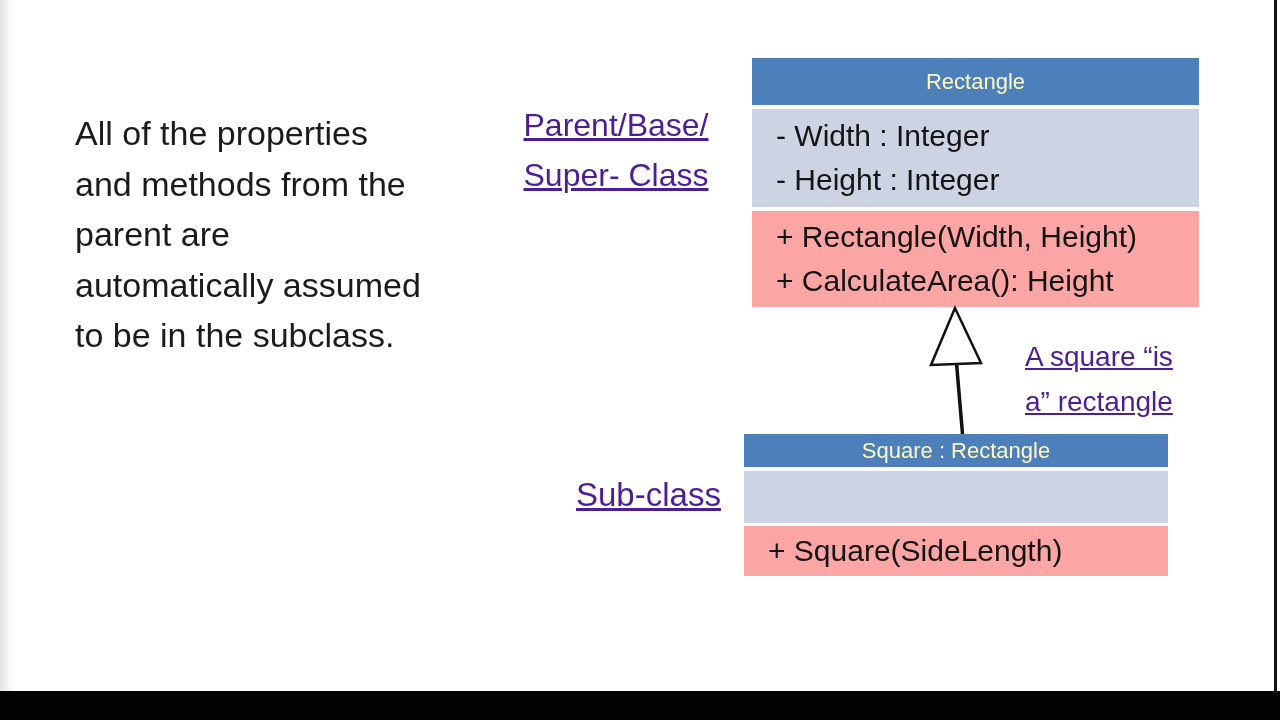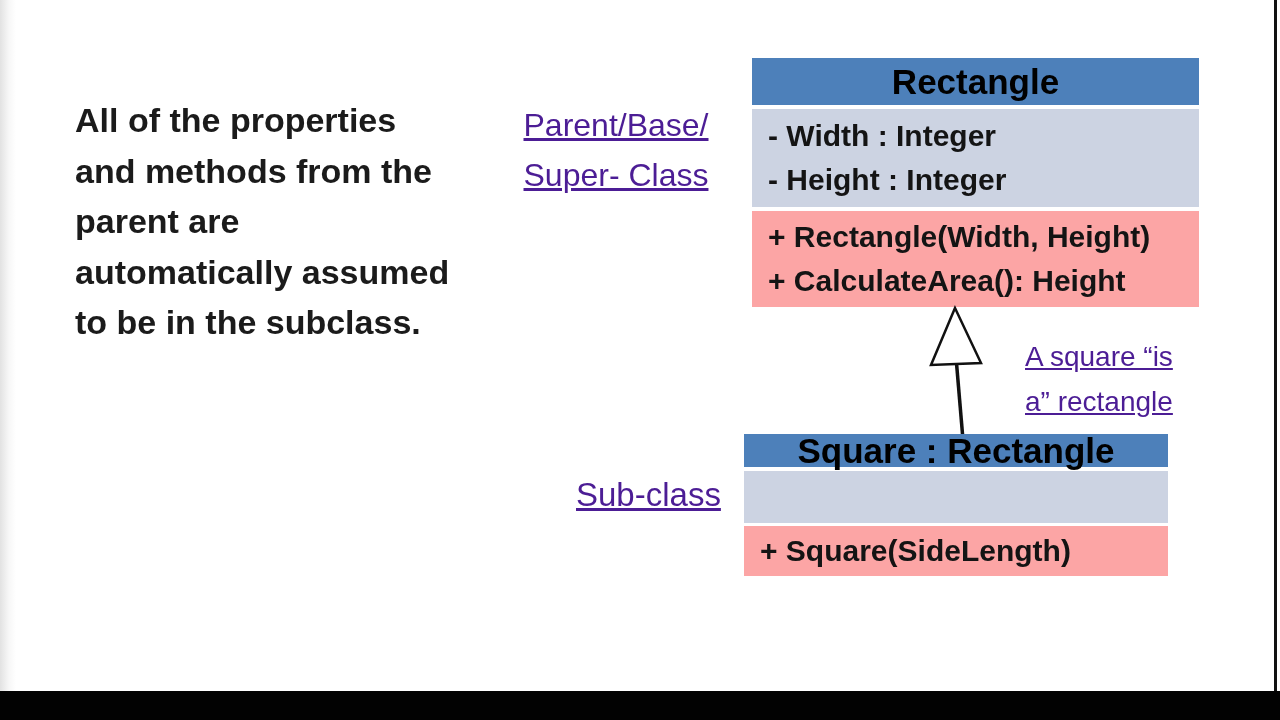--- a/index.html
+++ b/index.html
@@ -21,45 +21,44 @@
     position: absolute; left: 1274px; top: 0; width: 3px; height: 720px;
     background: #121212;
   }
   .bottom-bar {
     position: absolute; left: 0; top: 691px; width: 1280px; height: 29px;
     background: #020202;
   }
 
   
   .para {
-    position: absolute; left: 75px; top: 95px;
+    position: absolute; left: 75px; top: 108px;
     font-size: 34px; line-height: 50.5px; color: #1b1b1b;
     white-space: nowrap;
-    font-weight: bold;
   }
 
   
   .red { color: #4c1d95; white-space: nowrap; position: absolute; text-decoration: underline; }
   .parent-label { left: 505px; top: 100px; width: 222px; text-align: center;
                   font-size: 32px; line-height: 50px; }
   .subclass-label { left: 556px; top: 477px; font-size: 33px; line-height: 36px; margin-left: 20px; }
   .isa-label { left: 1025px; top: 334px; font-size: 28px; line-height: 45px; }
 
   
   .uml-box { position: absolute; }
   .uml-header {
-    background: #4d80ba; color: #000000; font-weight: bold; font-size: 35px;
+    background: #4d80ba; color: #fef9c3; font-weight: normal; font-size: 22px;
     display: flex; align-items: center; justify-content: center;
     margin-bottom: 4px;
   }
   .uml-attrs { background: #ccd3e2; margin-bottom: 4px; }
   .uml-methods { background: #fca5a5; }
   .uml-row {
-    font-size: 30px; color: #141414; padding-left: 16px;
-    display: flex; align-items: center; white-space: nowrap; font-weight: bold;
+    font-size: 30px; color: #141414; padding-left: 24px;
+    display: flex; align-items: center; white-space: nowrap;
   }
   .rect-box { left: 752px; top: 58px; width: 447px; }
   .rect-box .uml-header { height: 47px; }
   .rect-box .uml-attrs { padding: 5px 0; }
   .rect-box .uml-attrs .uml-row { height: 44px; }
   .rect-box .uml-methods { padding: 4px 0; }
   .rect-box .uml-methods .uml-row { height: 44px; }
 
   .square-box { left: 744px; top: 434px; width: 424px; }
   .square-box .uml-header { height: 33px; }

